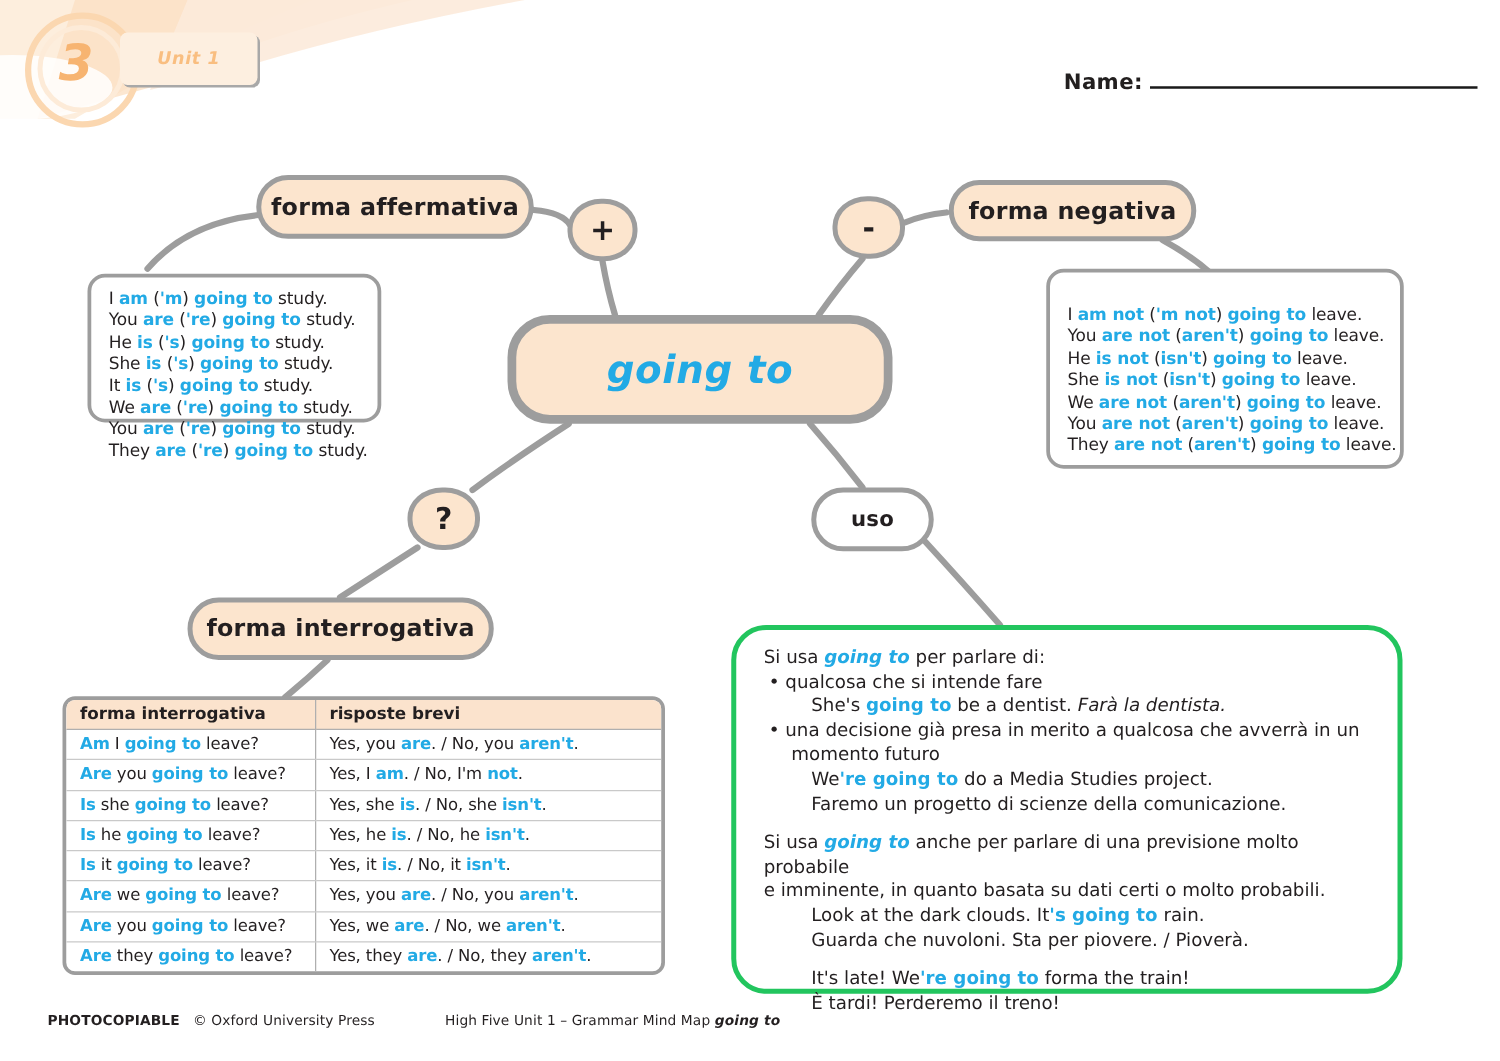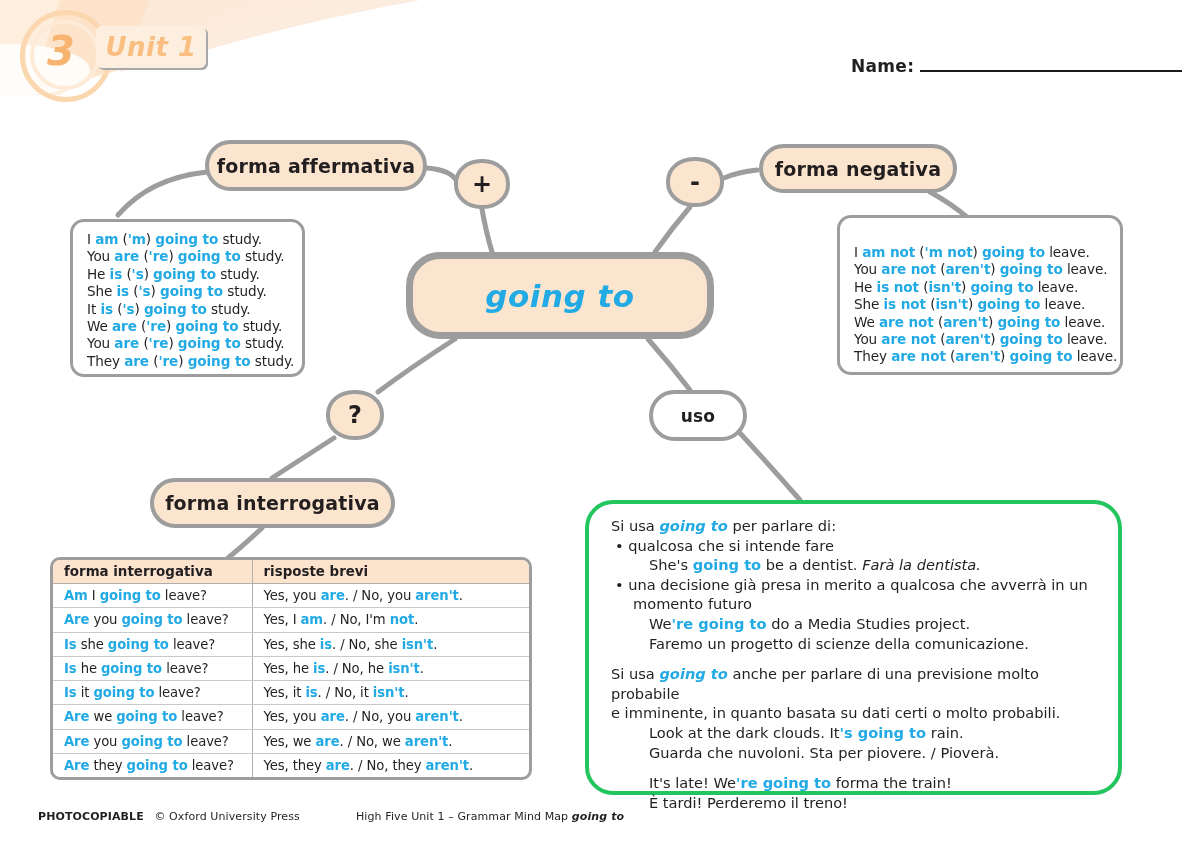--- a/index.html
+++ b/index.html
@@ -27,21 +27,21 @@
     position:absolute;left:30px;top:20px;width:62px;height:62px;border-radius:50%;
     border:4px solid #FDEBD8;z-index:3;
   }
   .unit-tab{
     position:absolute;left:96px;top:26px;width:110px;height:42px;
     background:#FDEFE0;border-radius:6px 6px 6px 6px;
     box-shadow:2px 2px 0 #A8A8A8;
     display:flex;align-items:center;justify-content:center;
     z-index:5;
   }
-  .unit-tab span{color:#F9BE80;font-size:26px;font-weight:bold;font-style:italic;letter-spacing:.5px;}
+  .unit-tab span{color:#F9BE80;font-size:14px;font-weight:bold;font-style:italic;letter-spacing:.5px;}
 
   
   .name-row{position:absolute;left:826px;top:56px;display:flex;align-items:baseline;}
   .name-label{font-size:17px;font-weight:bold;color:#221f1f;letter-spacing:.3px;margin-left:25px;}
   .name-line{display:inline-block;width:262px;border-bottom:2.6px solid #1a1a1a;margin-left:6px;height:12px;}
 
   
   svg.links{position:absolute;left:0;top:0;width:1200px;height:849px;pointer-events:none;}
 
   
@@ -66,21 +66,21 @@
     left:406px;top:252px;width:308px;height:87px;border-radius:34px;
     border:7px solid #9D9D9D;background:#FCE5CE;z-index:6;
   }
   #node-center span{color:#22AAE5;font-size:31px;font-weight:bold;font-style:italic;letter-spacing:.5px;}
 
   
   .panel{
     position:absolute;background:#ffffff;border:3.5px solid #9D9D9D;border-radius:14px;
     box-sizing:border-box;z-index:5;
   }
-  #panel-aff{left:70px;top:219px;width:235px;height:158px;padding:9px 0 0 14px;}
+  #panel-aff{left:70px;top:219px;width:235px;height:119px;padding:9px 0 0 14px;}
   #panel-neg{left:837px;top:215px;width:286px;height:160px;padding:26px 0 0 14px;}
   .panel .line{font-size:13.6px;line-height:17.4px;color:#231f20;white-space:nowrap;letter-spacing:-0.1px;}
   .b{color:#22AAE5;font-weight:bold;}
   .k{color:#231f20;}
 
   
   #panel-uso{
     position:absolute;left:585px;top:500px;width:537px;height:295px;
     background:#ffffff;border:4px solid #22c55e;border-radius:28px;
     box-sizing:border-box;padding:12px 16px 0 22px;z-index:5;

